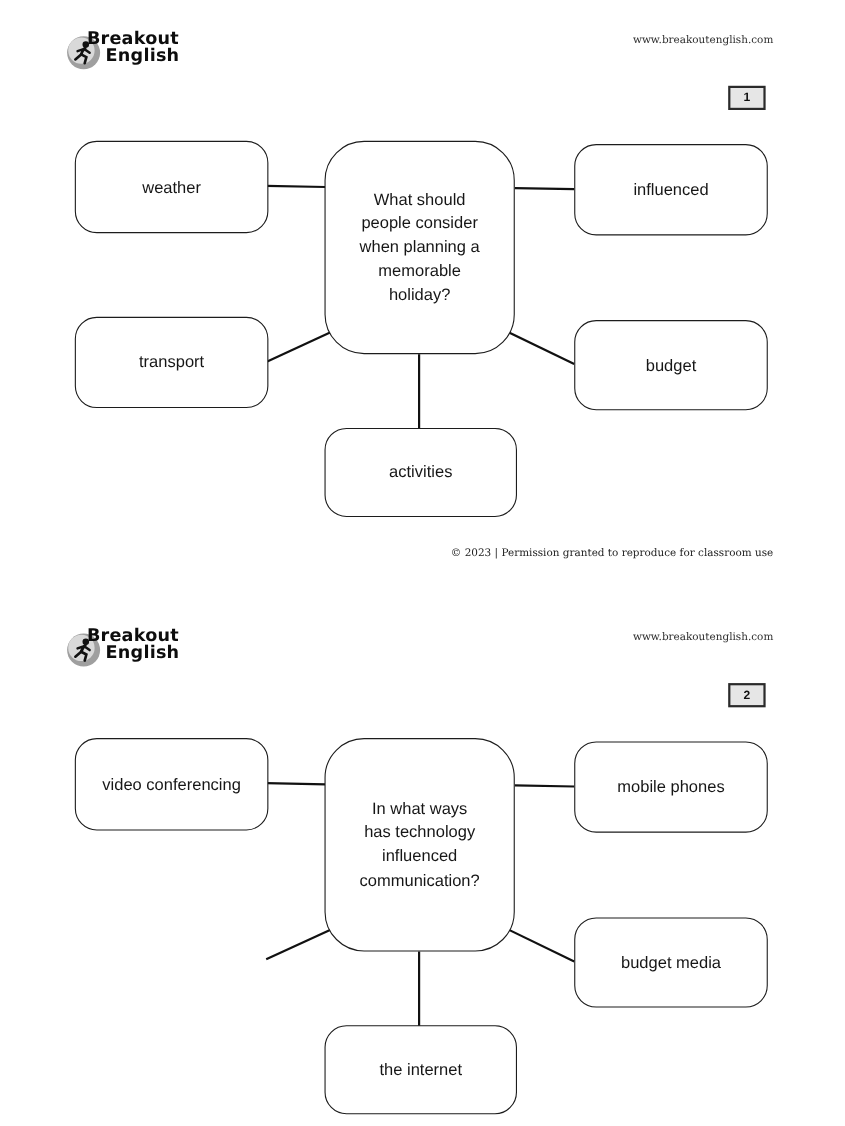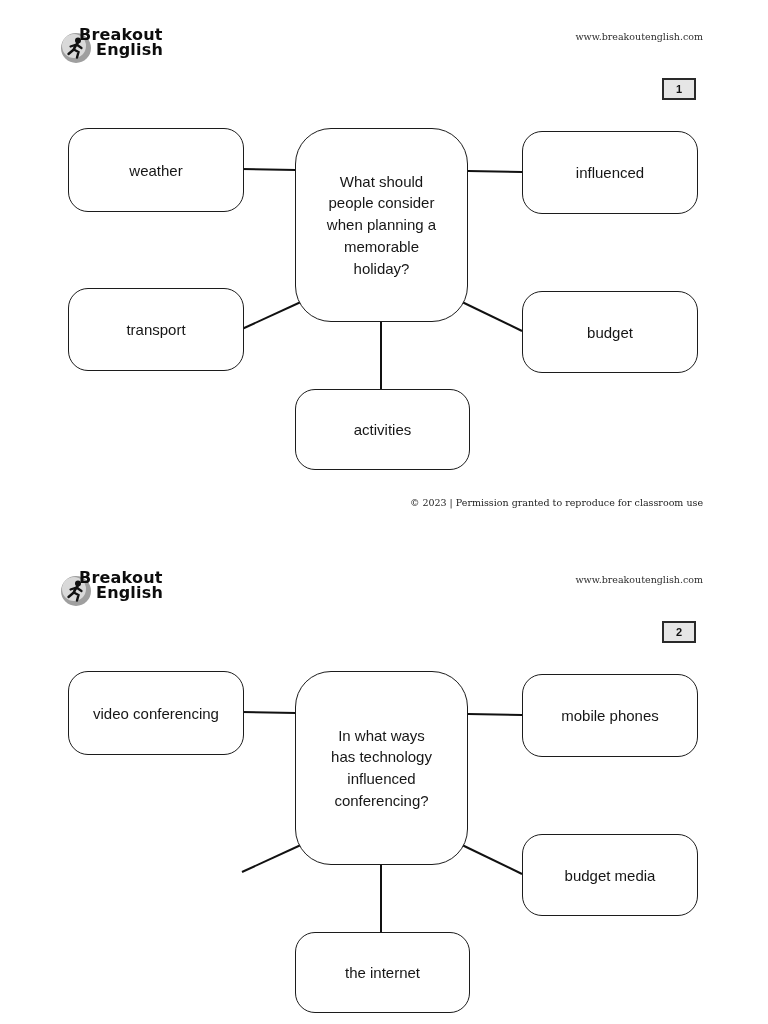--- a/index.html
+++ b/index.html
@@ -120,18 +120,18 @@
       <line x1="242" y1="329" x2="303" y2="301" stroke="#111" stroke-width="2"></line>
       <line x1="460" y1="301" x2="522" y2="331" stroke="#111" stroke-width="2"></line>
       <line x1="381" y1="322" x2="381" y2="390" stroke="#111" stroke-width="2"></line>
     </svg>
 
     <div class="node tl">video conferencing</div>
     <div class="node tr">mobile phones</div>
     <div class="node center">In what ways
 has technology
 influenced
-conferencing?</div>
+communication?</div>
     <div class="node mr">budget media</div>
     <div class="node bc">the internet</div>
   </section>
 
 </div>
 
 </body></html>

